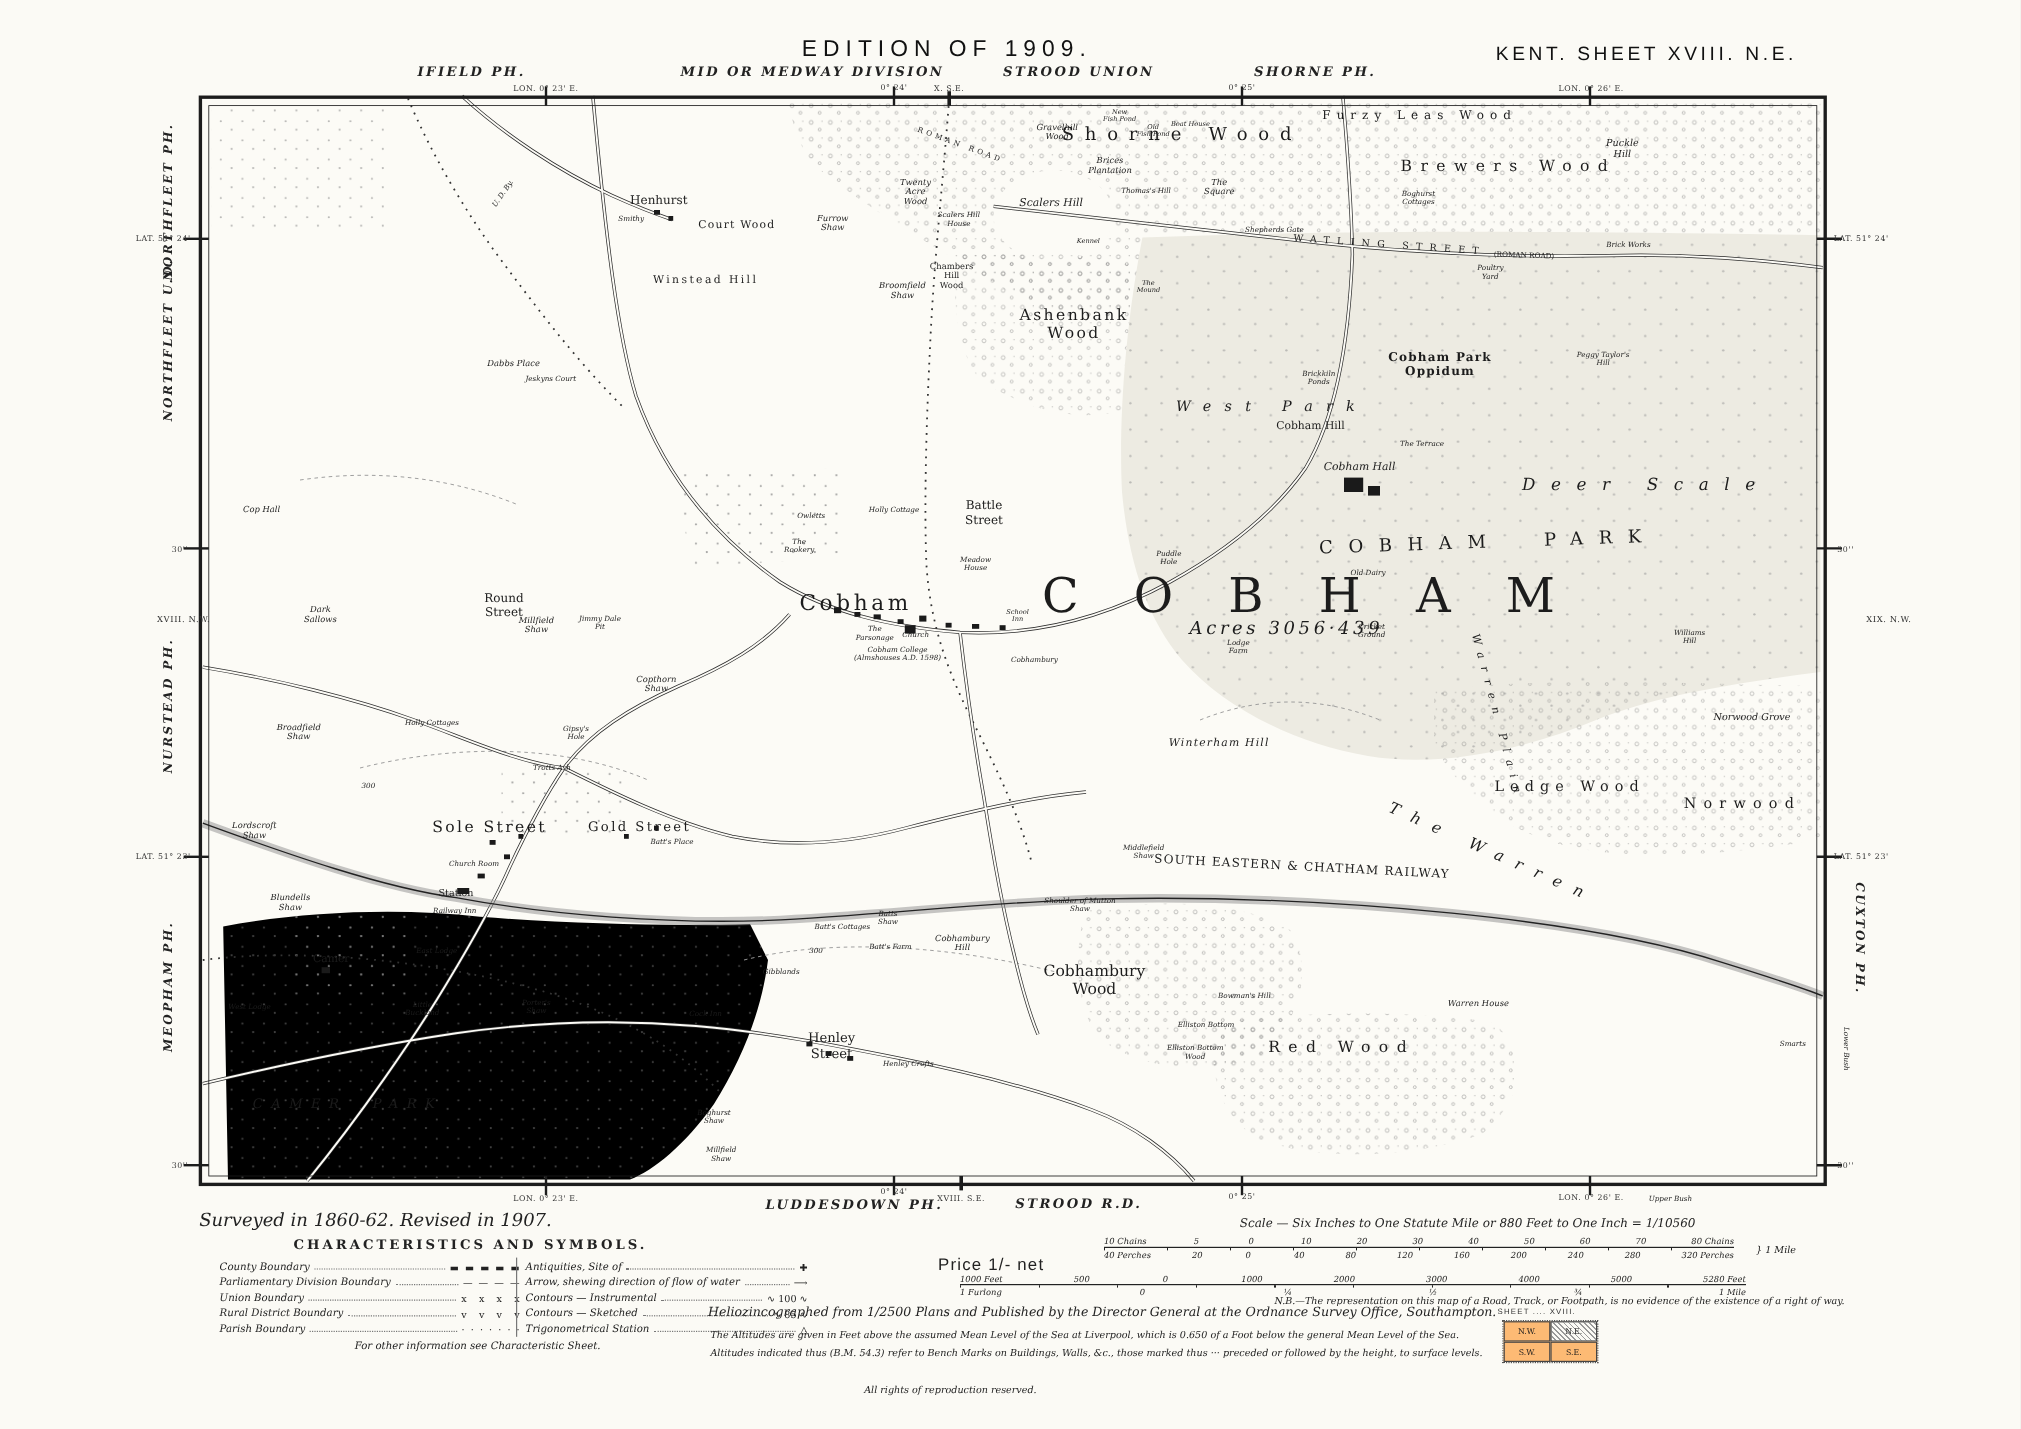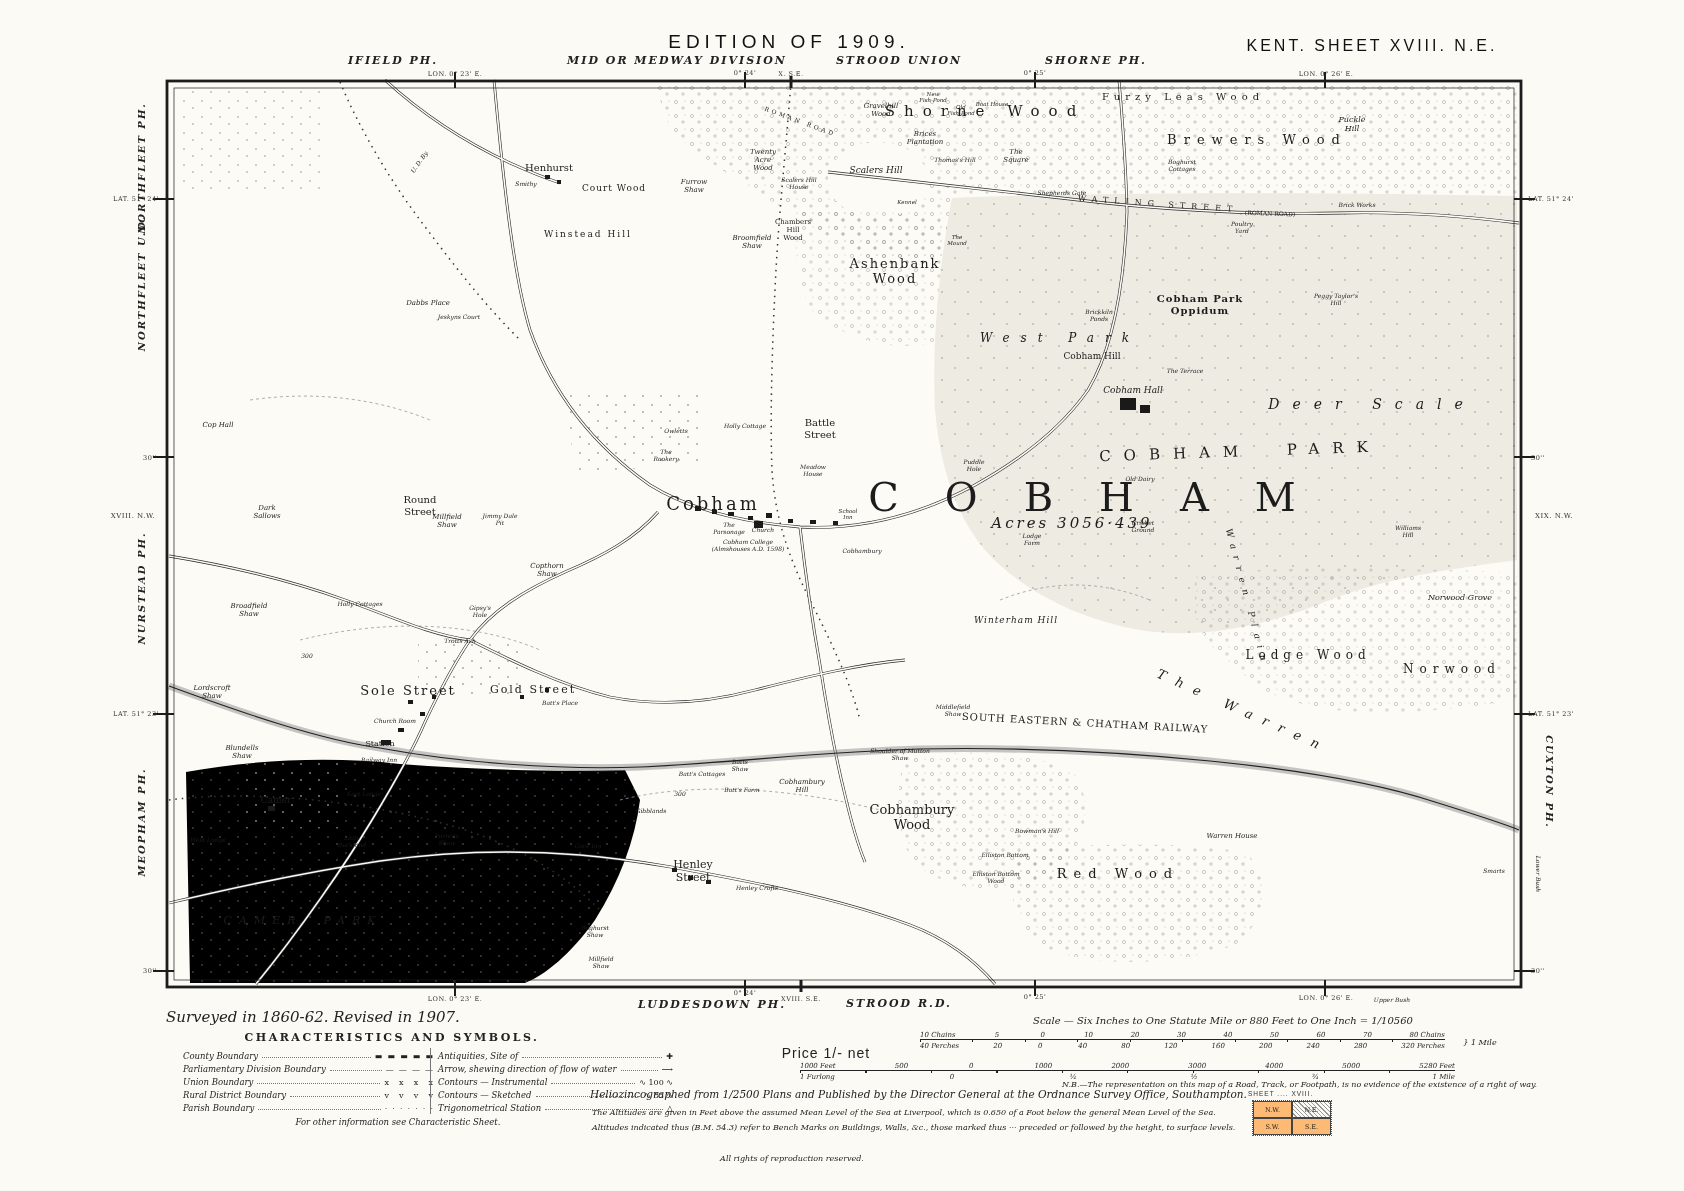--- a/index.html
+++ b/index.html
@@ -8,21 +8,21 @@
   .abs{position:absolute;}
   
   .mg{position:absolute;transform:translate(-50%,-50%);white-space:nowrap;color:#222;}
   .rot-l{transform:translate(-50%,-50%) rotate(-90deg);}
   .rot-r{transform:translate(-50%,-50%) rotate(90deg);}
   .sans{font-family:"Liberation Sans",sans-serif;}
   .edition{font-size:19px;letter-spacing:5px;color:#111;}
   .sheet-title{font-size:16px;letter-spacing:3px;color:#111;}
   .phdr{font-style:italic;font-weight:bold;font-size:11px;letter-spacing:2px;}
   .tick{font-size:6.5px;letter-spacing:.5px;color:#333;}
-  .sref{font-size:7px;letter-spacing:.5px;color:#333;}
+  .sref{font-size:7px;letter-spacing:.5px;color:#333;margin-left:20px;}
   .mparish{font-style:italic;font-weight:bold;font-size:10px;letter-spacing:2px;}
   .small-it{font-style:italic;font-size:6px;}
   
   #map-labels{position:absolute;left:0;top:0;width:1684px;height:1191px;pointer-events:none;}
   .ml{position:absolute;white-space:pre;text-align:center;color:#1c1c1c;line-height:1.15;
       font-family:"DejaVu Serif",serif;transform-origin:center;}
   .gothic{font-weight:bold;letter-spacing:1px;}
   
   .lg-title{font-size:11px;letter-spacing:2.5px;font-weight:bold;color:#222;}
   .lg-col{position:absolute;font-size:8.5px;font-style:italic;}
@@ -319,21 +319,21 @@
       <span class="ml" style="left: 912px; top: 818px; font-size: 13px; transform: translate(-50%, -50%);">Cobhambury
 Wood</span>
       <span class="ml" style="left: 900px; top: 755px; font-size: 6px; font-style: italic; transform: translate(-50%, -50%);">Shoulder of Mutton
 Shaw</span>
       <span class="ml" style="left: 1005px; top: 855px; font-size: 6px; font-style: italic; transform: translate(-50%, -50%);">Elliston Bottom</span>
       <span class="ml" style="left: 996px; top: 878px; font-size: 6px; font-style: italic; transform: translate(-50%, -50%);">Elliston Bottom
 Wood</span>
       <span class="ml" style="left: 1037px; top: 831px; font-size: 6px; font-style: italic; transform: translate(-50%, -50%);">Bowman's Hill</span>
       <span class="ml" style="left: 1232px; top: 836px; font-size: 7px; font-style: italic; transform: translate(-50%, -50%);">Warren House</span>
       <span class="ml" style="left: 1118px; top: 874px; font-size: 13px; letter-spacing: 7px; transform: translate(-50%, -50%);">Red Wood</span>
-      <span class="ml" style="left: 290px; top: 921px; font-size: 11px; letter-spacing: 7px; font-style: italic; transform: translate(-50%, -50%); margin-left: 13px;">CAMER  PARK</span>
+      <span class="ml" style="left: 290px; top: 921px; font-size: 11px; letter-spacing: 7px; font-style: italic; transform: translate(-50%, -50%);">CAMER  PARK</span>
       <span class="ml" style="left: 276px; top: 800px; font-size: 9px; transform: translate(-50%, -50%);">Camer</span>
       <span class="ml" style="left: 208px; top: 840px; font-size: 6px; font-style: italic; transform: translate(-50%, -50%);">West Lodge</span>
       <span class="ml" style="left: 352px; top: 842px; font-size: 6px; font-style: italic; transform: translate(-50%, -50%);">Little
 Buckland</span>
       <span class="ml" style="left: 447px; top: 840px; font-size: 6px; font-style: italic; transform: translate(-50%, -50%);">Porter's
 Shaw</span>
       <span class="ml" style="left: 595px; top: 932px; font-size: 6px; font-style: italic; transform: translate(-50%, -50%);">Boghurst
 Shaw</span>
       <span class="ml" style="left: 601px; top: 963px; font-size: 6px; font-style: italic; transform: translate(-50%, -50%);">Millfield
 Shaw</span>

